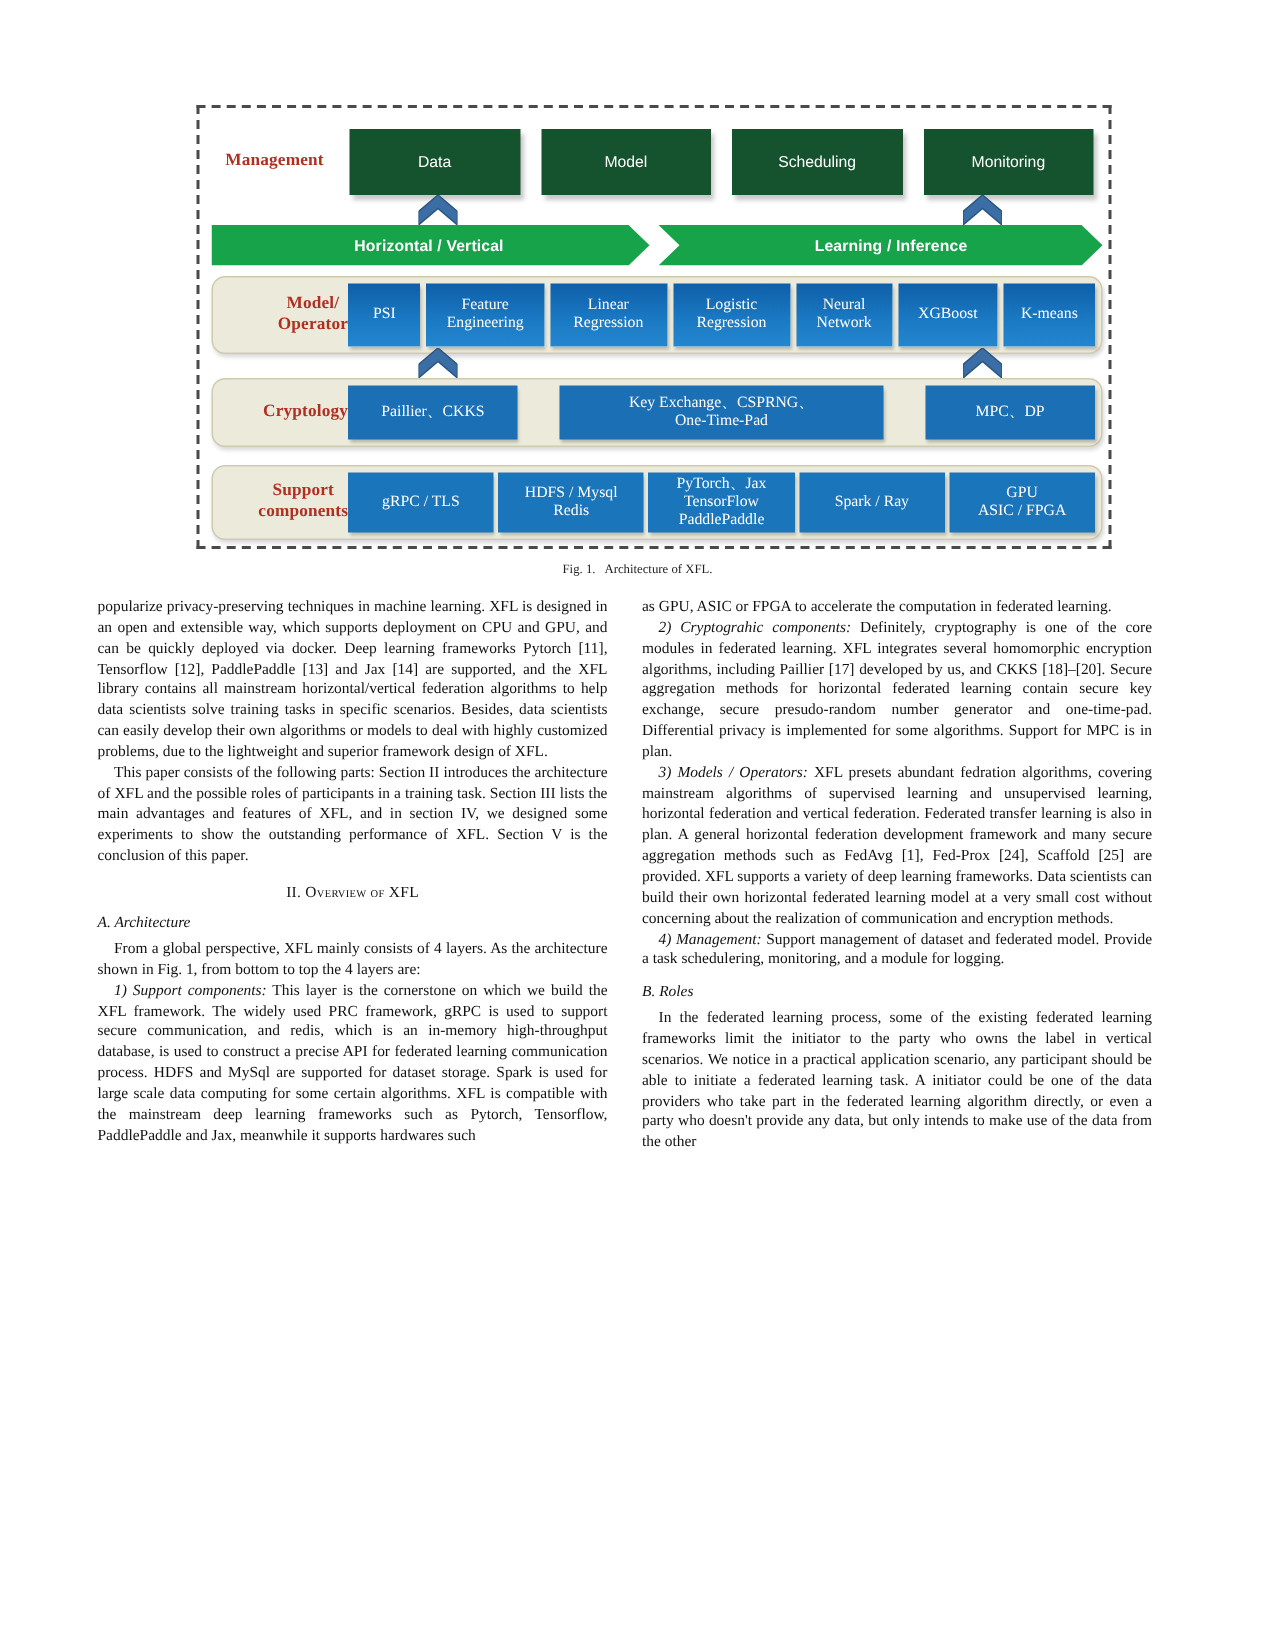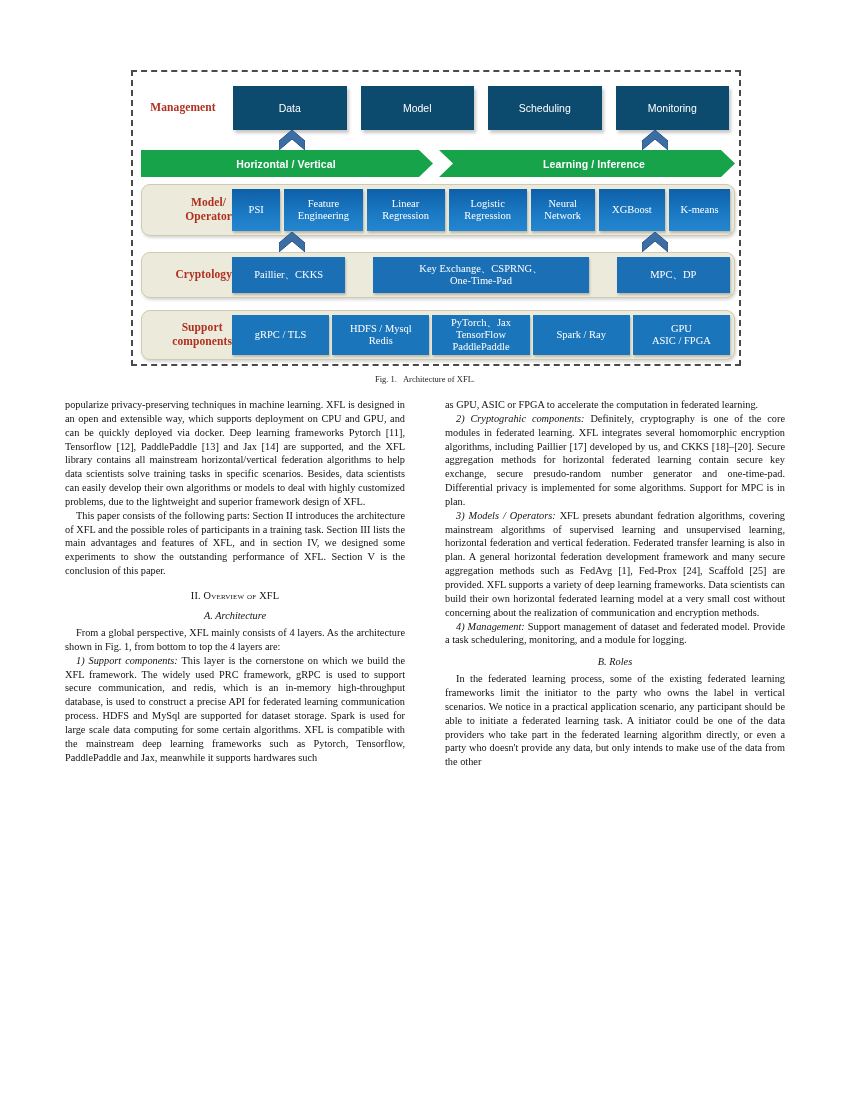--- a/index.html
+++ b/index.html
@@ -50,21 +50,21 @@
   }
   .mgmt-boxes{
     display:flex;
     flex:1 1 auto;
     gap:14px;
     padding-right:10px;
   }
   .mgmt-box{
     flex:1 1 0;
     height:44px;
-    background:#0c4a6e;
+    background:#14532d;
     color:#ffffff;
     font-family:"Liberation Sans", sans-serif;
     font-size:10.5px;
     display:flex;
     align-items:center;
     justify-content:center;
     box-shadow:2px 3px 3px rgba(0,0,0,.22);
   }
 
   
@@ -161,21 +161,21 @@
     font-family:"Liberation Serif", serif;
   }
   #fig-caption .fno{margin-right:6px;}
 
   
   #cols{
     position:absolute;
     left:65px; top:398px;
     width:720px;
     display:flex;
-    gap:40px;
+    gap:23px;
   }
   .col{width:340px;}
   p.body{
     margin:0;
     font-size:10.3px;
     line-height:1.345;
     text-align:justify;
     text-justify:inter-word;
     hyphens:none;
     color:#111;
@@ -186,21 +186,20 @@
     text-align:center;
     font-size:10.3px;
     font-variant:small-caps;
     letter-spacing:.2px;
   }
   .sub-head{
     margin:9px 0 5px 0;
     font-size:10.3px;
     font-style:italic;
     font-weight:normal;
-    text-align:center;
   }
   .run-in{font-style:italic;}
 </style>
 </head>
 <body>
 
 <div id="figure-wrap">
   <div id="figure-inner">
 
     <div class="mgmt-row">

